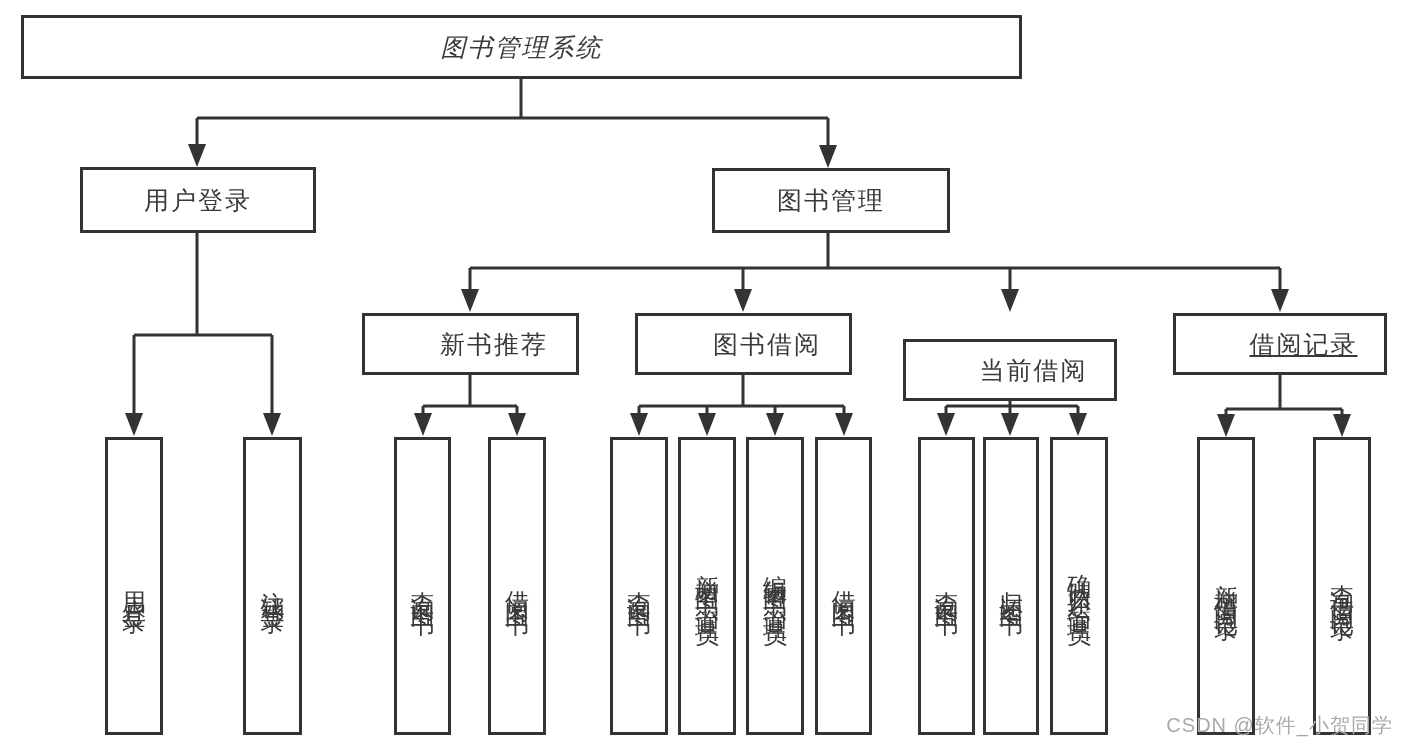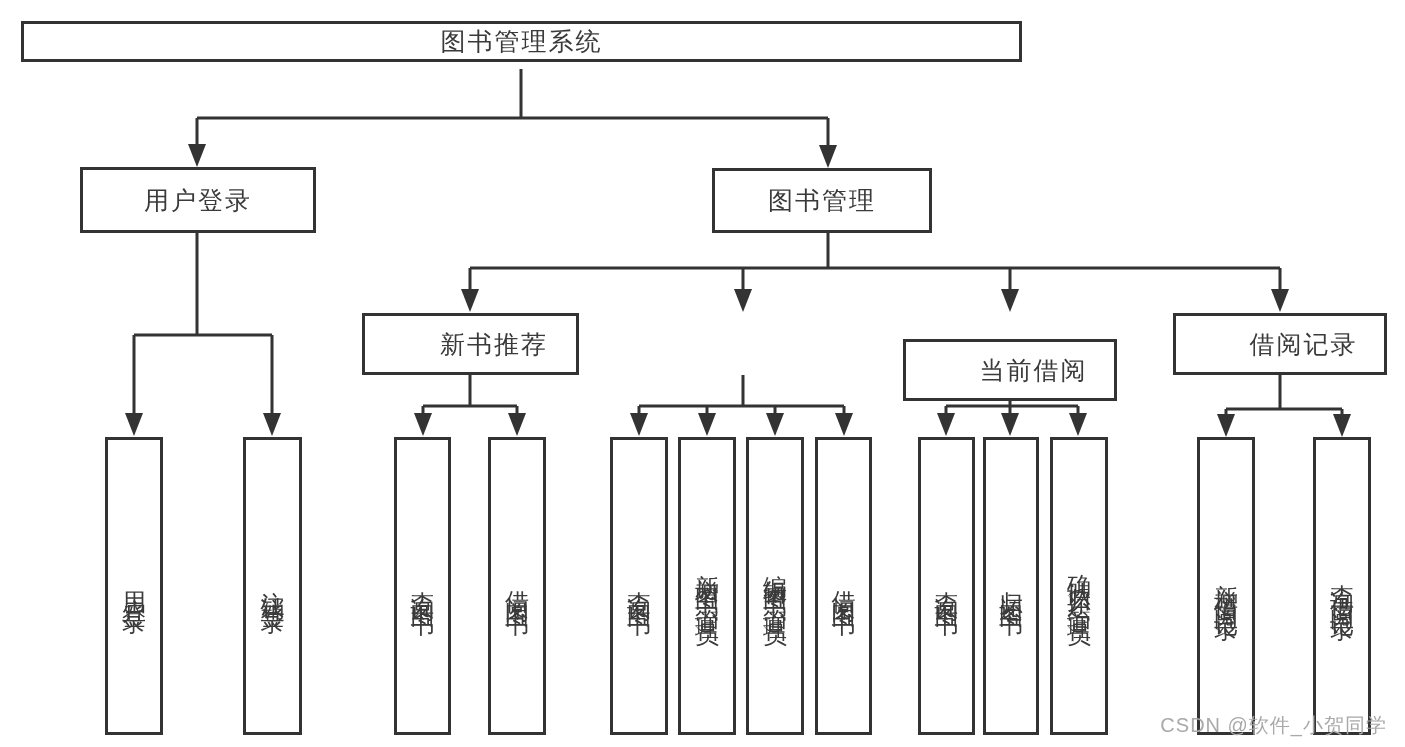--- a/index.html
+++ b/index.html
@@ -15,28 +15,28 @@
   .box {
     position: absolute;
     border: 3px solid #333333;
     background: #ffffff;
     color: #3a3a3a;
     display: flex; align-items: center; justify-content: center;
     font-size: 25px;
     letter-spacing: 2px;
     z-index: 2;
   }
-  .root  { left: 21px;  top: 21px;  width: 1001px; height: 41px; }
+  .root  { left: 21px;  top: 15px;  width: 1001px; height: 64px; font-style: italic; }
   .lv2-a { left: 80px;  top: 167px; width: 236px;  height: 66px; }
-  .lv2-b { left: 712px; top: 168px; width: 220px;  height: 65px; text-align: right; }
+  .lv2-b { left: 712px; top: 168px; width: 238px;  height: 65px; text-align: right; }
   .lv3   { top: 313px; height: 62px; padding-left: 47px; }
   .lv3-a { left: 362px;  width: 217px; }
   .lv3-b { left: 635px;  width: 217px; }
   .lv3-c { left: 903px;  width: 214px; margin-top: 26px; }
-  .lv3-d { left: 1173px; width: 214px; }
+  .lv3-d { left: 1173px; width: 214px; text-decoration: underline; }
 
   .leaf {
     top: 437px; height: 298px;
     writing-mode: vertical-rl;
     text-orientation: mixed;
     font-size: 24px;
     letter-spacing: 7px;
     line-height: 1;
   }
   .leaf-1  { left: 105px;  width: 58px; }
@@ -48,21 +48,21 @@
   .leaf-7  { left: 746px;  width: 58px; }
   .leaf-8  { left: 815px;  width: 57px; }
   .leaf-9  { left: 918px;  width: 57px; }
   .leaf-10 { left: 983px;  width: 56px; }
   .leaf-11 { left: 1050px; width: 58px; }
   .leaf-12 { left: 1197px; width: 58px; }
   .leaf-13 { left: 1313px; width: 58px; }
 
   .watermark {
     position: absolute;
-    right: 18px; top: 712px;
+    right: 12px; top: 712px;
     font-size: 20px;
     color: #a9a9a9;
     letter-spacing: 1px;
     z-index: 3;
     white-space: nowrap;
   }
 </style>
 </head>
 <body>
 
@@ -103,20 +103,21 @@
     <polygon points="1217,414 1235,414 1226,437" fill="#333333"></polygon>
     <polygon points="1333,414 1351,414 1342,437" fill="#333333"></polygon>
   </svg>
 
   <div class="box root">图书管理系统</div>
 
   <div class="box lv2-a">用户登录</div>
   <div class="box lv2-b">图书管理</div>
 
   <div class="box lv3 lv3-a">新书推荐</div>
+  <div class="box lv3 lv3-b">图书借阅</div>
   <div class="box lv3 lv3-c">当前借阅</div>
   <div class="box lv3 lv3-d">借阅记录</div>
 
   <div class="box leaf leaf-1">用户登录</div>
   <div class="box leaf leaf-2">注销登录</div>
 
   <div class="box leaf leaf-3">查询图书</div>
   <div class="box leaf leaf-4">借阅图书</div>
 
   <div class="box leaf leaf-5">查询图书</div>

